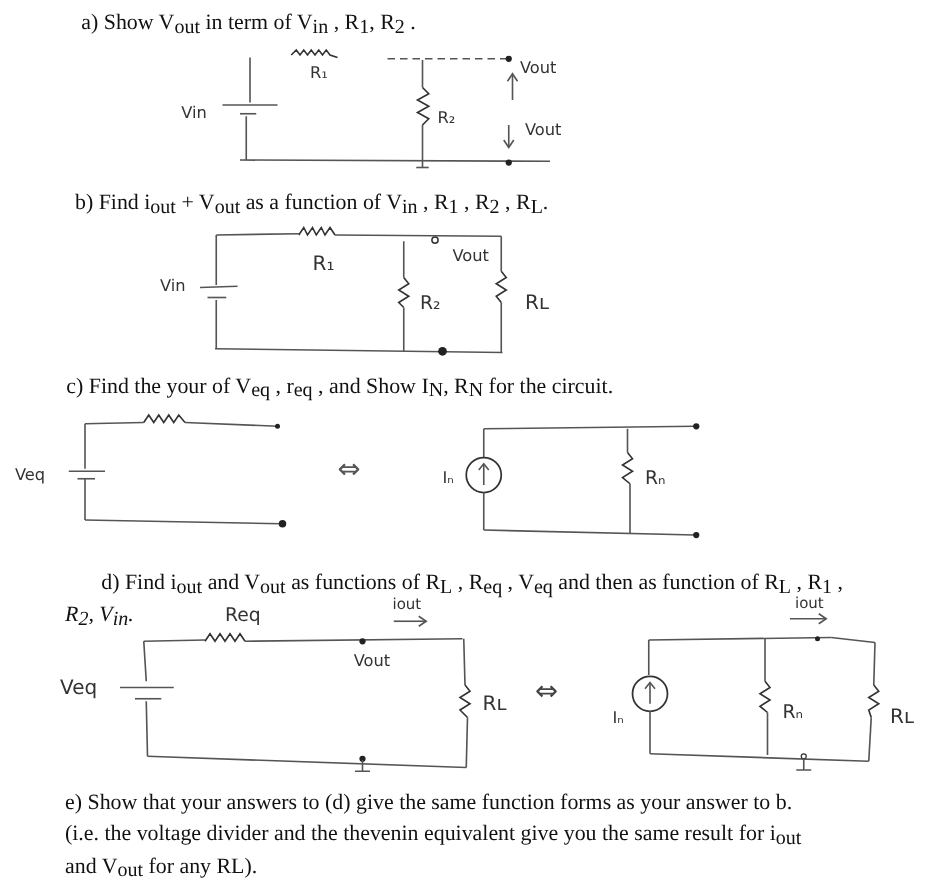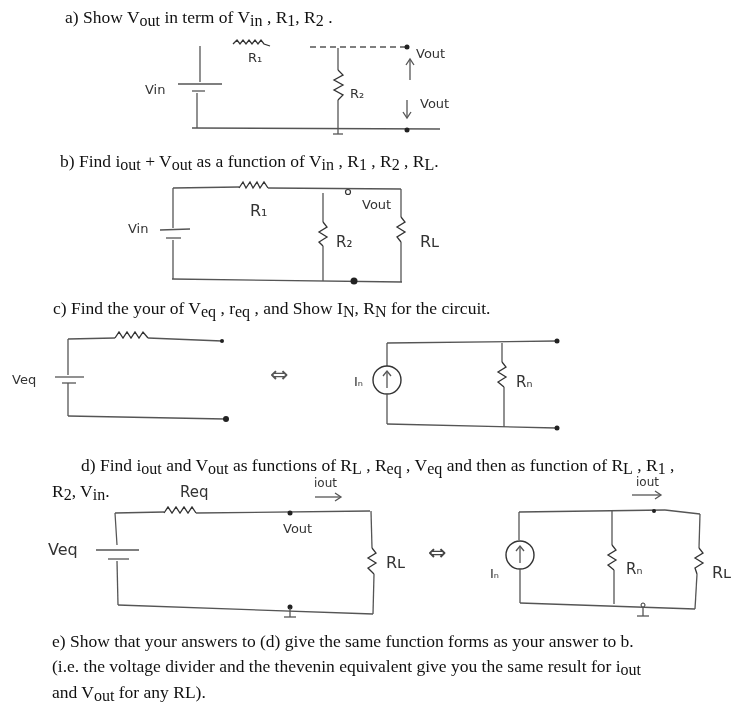--- a/index.html
+++ b/index.html
@@ -23,21 +23,21 @@
   <span>b) Find i</span><sub>out</sub><span> + V</span><sub>out</sub><span> as a function of  V</span><sub>in</sub><span> , R</span><sub>1</sub><span> , R</span><sub>2</sub><span> , R</span><sub>L</sub><span>.</span>
 </div>
 
 <div class="q" style="left:53px;top:297px;">
   <span>c) Find the your of V</span><sub>eq</sub><span> , r</span><sub>eq</sub><span> , and Show I</span><sub>N</sub><span>, R</span><sub>N</sub><span> for the circuit.</span>
 </div>
 
 <div class="q" style="left:36px;top:454px;margin-left:45px;">
   <span>d) Find i</span><sub>out</sub><span> and V</span><sub>out</sub><span> as functions of  R</span><sub>L</sub><span> , R</span><sub>eq</sub><span> , V</span><sub>eq</sub><span> and then as function of  R</span><sub>L</sub><span> , R</span><sub>1</sub><span> ,</span>
 </div>
-<div class="q" style="left:52px;top:480px;">
+<div class="q" style="left:52px;top:480px;font-style:italic;">
   <span>R</span><sub>2</sub><span>, V</span><sub>in</sub><span>.</span>
 </div>
 
 <div class="q" style="left:52px;top:630px;">
   <span>e) Show that your answers to (d) give the same function forms as your answer to b.</span>
 </div>
 <div class="q" style="left:52px;top:655px;">
   <span>(i.e. the voltage divider and the thevenin equivalent give you the same result for i</span><sub>out</sub>
 </div>
 <div class="q" style="left:52px;top:681px;font-family:Liberation Serif, serif;">

